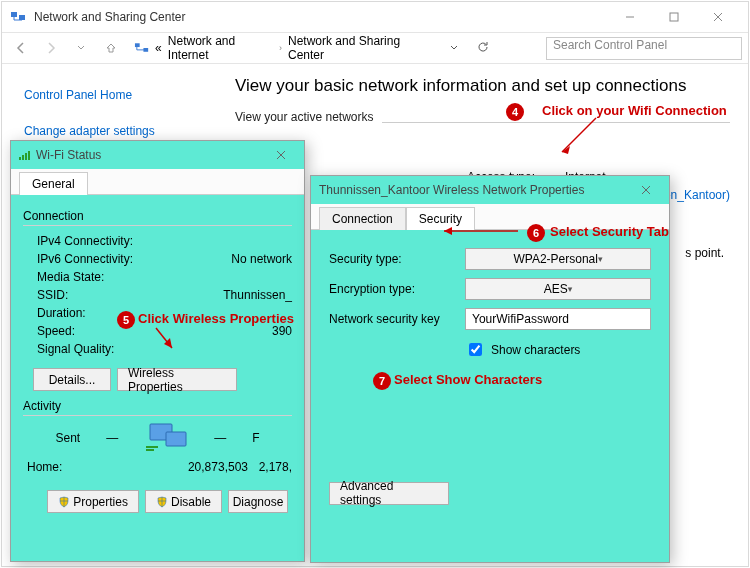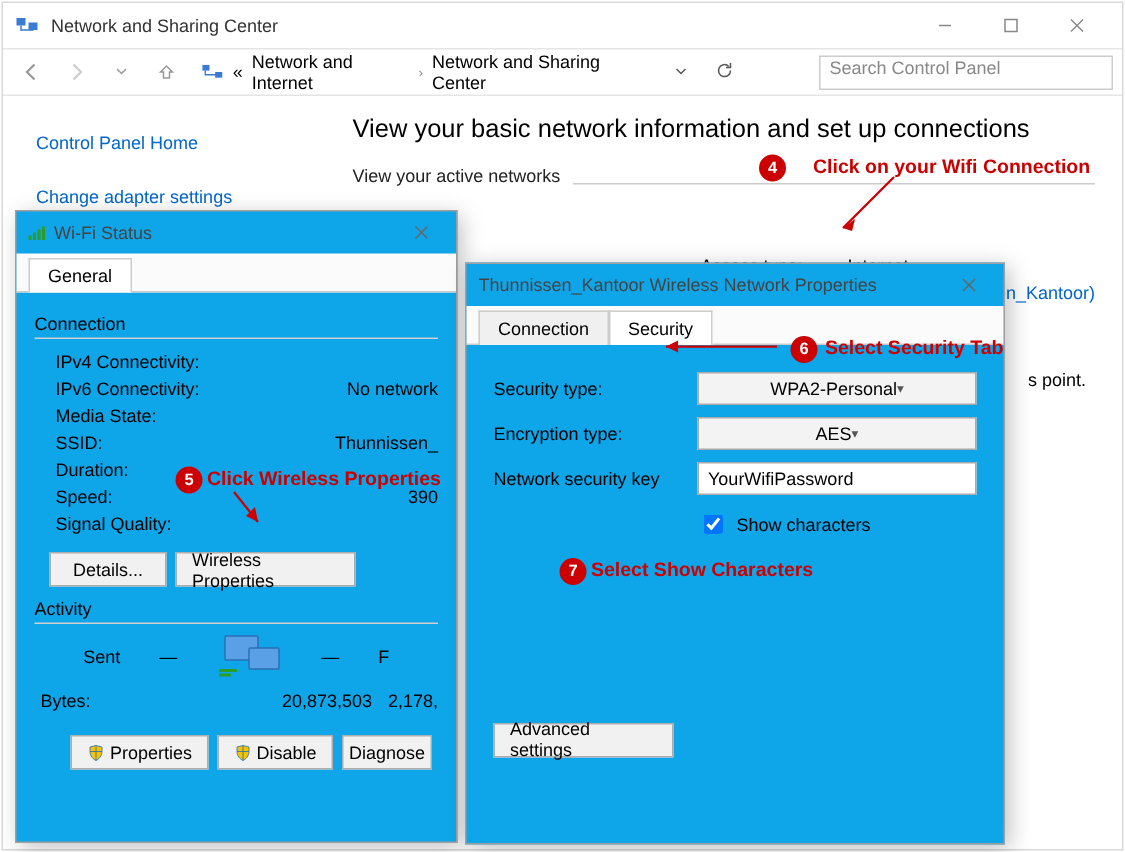--- a/index.html
+++ b/index.html
@@ -30,21 +30,21 @@
   .cp-grouplbl { color:#222; margin:0 0 10px 0; }
   .cp-hr-row { display:flex; align-items:center; gap:8px; }
   .cp-hr { flex:1; border-top:1px solid #ccc; height:0; }
   .cp-conn-row { margin-top:36px; display:flex; gap:6px; }
   .cp-conn-labels { width:92px; text-align:left; }
   .cp-conn-values { }
   .cp-wifi-link { color:#0066cc; display:flex; align-items:center; gap:4px; }
   .cp-point { margin-top:44px; }
 
   
-  .dlg { position:absolute; background:#0ea5e9; border:1px solid #9f9f9f; box-shadow:3px 3px 14px rgba(0,0,0,.25); }
+  .dlg { position:absolute; background:#5eead4; border:1px solid #9f9f9f; box-shadow:3px 3px 14px rgba(0,0,0,.25); }
   .wifistatus { left:10px; top:140px; width:295px; height:422px; }
   .dlg-title { height:28px; display:flex; align-items:center; padding:0 8px; color:#444; font-size:12px; }
   .dlg-title .spacer{flex:1;}
   .dlg-close { width:30px; height:22px; display:flex; align-items:center; justify-content:center; color:#666; }
   .tabrow { height:26px; display:flex; align-items:flex-end; padding:0 8px; border-bottom:1px solid #ccc; background:#fbfbfb; }
   .tab { border:1px solid #ccc; border-bottom:none; background:#fff; padding:4px 12px; font-size:12px; position:relative; top:1px; }
   .tab.inactive { background:#f0f0f0; }
   .ws-body { padding:10px 12px 8px 12px; font-size:12px; }
   .ws-group { margin-bottom:10px; }
   .ws-group-lbl { margin:4px 0 2px 0; }
@@ -260,21 +260,21 @@
         <svg class="monitor" viewBox="0 0 44 32">
             <rect x="6" y="2" width="22" height="16" rx="1" fill="#5aa0e6" stroke="#2d6db3"></rect>
             <rect x="22" y="10" width="20" height="14" rx="1" fill="#5aa0e6" stroke="#2d6db3"></rect>
             <rect x="2" y="24" width="12" height="2" fill="#2a9d2a"></rect>
             <rect x="2" y="27" width="8" height="2" fill="#2a9d2a"></rect>
           </svg>
         <span>—</span>
         <span>F</span>
       </div>
       <div class="ws-row">
-          <span class="k" style="padding-left:4px">Bytes:</span>
+          <span class="k" style="padding-left:4px">Home:</span>
         <span style="width:90px;text-align:right">20,873,503</span>
         <span style="flex:1"></span>
         <span>2,178,</span>
       </div>
     </div>
     <div class="ws-bigbtns">
       <div class="winbtn">
           <span class="shield"><svg width="12" height="12" viewBox="0 0 12 12">
               <path d="M6 1l4 1v3c0 3-2 5-4 6-2-1-4-3-4-6V2z" fill="#f5c400" stroke="#1565c0" stroke-width=".5"></path>
               <path d="M6 1v10" stroke="#1565c0" stroke-width=".5"></path>

